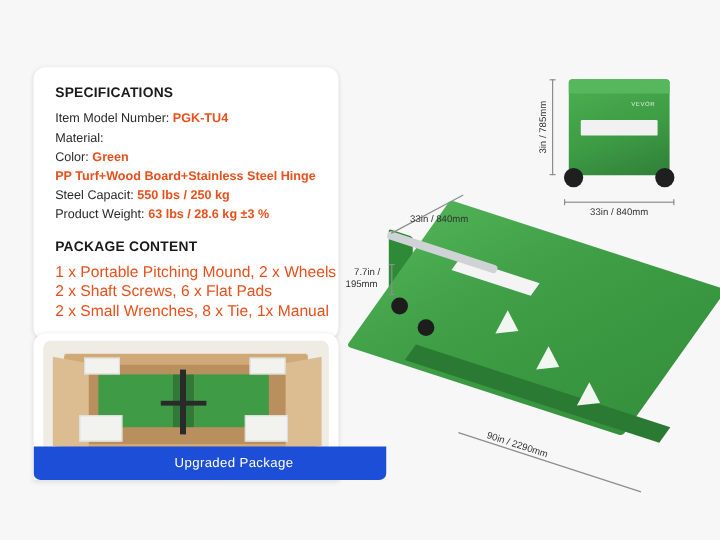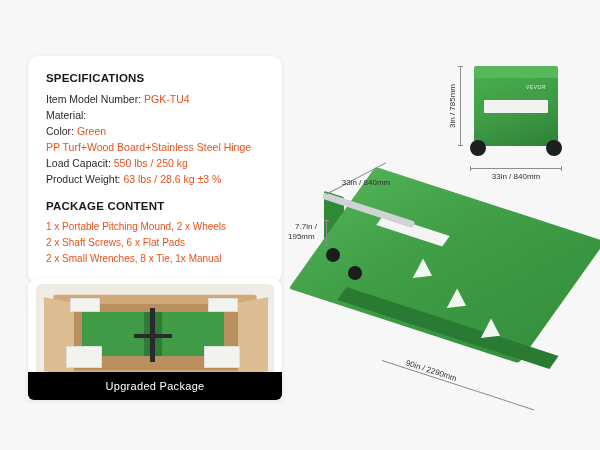--- a/index.html
+++ b/index.html
@@ -40,27 +40,27 @@
     margin-bottom: 7px;
   }
   .spec-line {
     font-size: 10.5px;
     color: #2b2b2b;
     line-height: 16px;
     white-space: nowrap;
   }
   .spec-line .val {
     color: #e8511d;
-    font-weight: normal;
+    font-weight: bold;
   }
   .section-gap {
     height: 13px;
   }
   .pkg-line {
-    font-size: 10px;
+    font-size: 13px;
     color: #e8511d;
     line-height: 16px;
     white-space: nowrap;
   }
 
   
   .photo-card {
     position: absolute;
     left: 28px;
     top: 278px;
@@ -149,28 +149,29 @@
     left: 98px; top: 50px;
     width: 38px; height: 4px;
     background: #2a2a2a;
   }
   .photo-banner {
     position: absolute;
     left: 28px;
     top: 372px;
     width: 254px;
     height: 28px;
-    background: #000000;
+    background: #1d4ed8;
     border-radius: 0 0 6px 6px;
     display: flex;
     align-items: center;
     justify-content: center;
     color: #fff;
     font-size: 11px;
     letter-spacing: 0.3px;
+    padding-left: 40px;
   }
 
   
   .diagram {
     position: absolute;
     left: 296px;
     top: 42px;
     width: 292px;
     height: 368px;
   }
@@ -356,21 +357,21 @@
     <div class="spec-line">
       <span>Color:</span>
       <span class="val">Green</span>
     </div>
 
     <div class="spec-line">
       <span class="val">PP Turf+Wood Board+Stainless Steel Hinge</span>
     </div>
 
     <div class="spec-line">
-      <span>Load Capacit:</span>
+      <span>Steel Capacit:</span>
       <span class="val">550 lbs / 250 kg</span>
     </div>
 
     <div class="spec-line">
       <span>Product Weight:</span>
       <span class="val">63 lbs / 28.6 kg ±3 %</span>
     </div>
 
     <div class="section-gap"></div>
 

